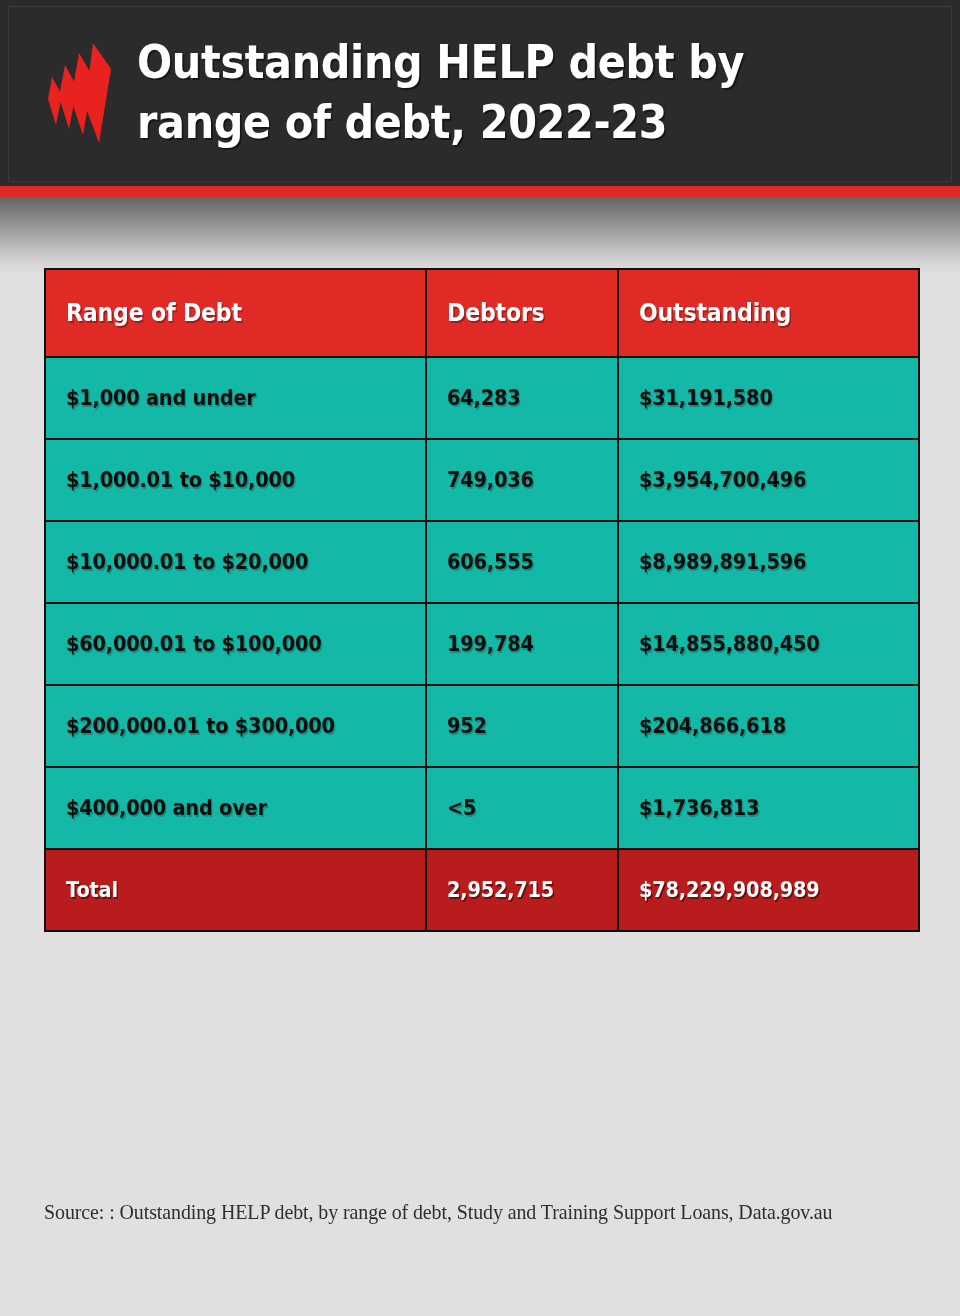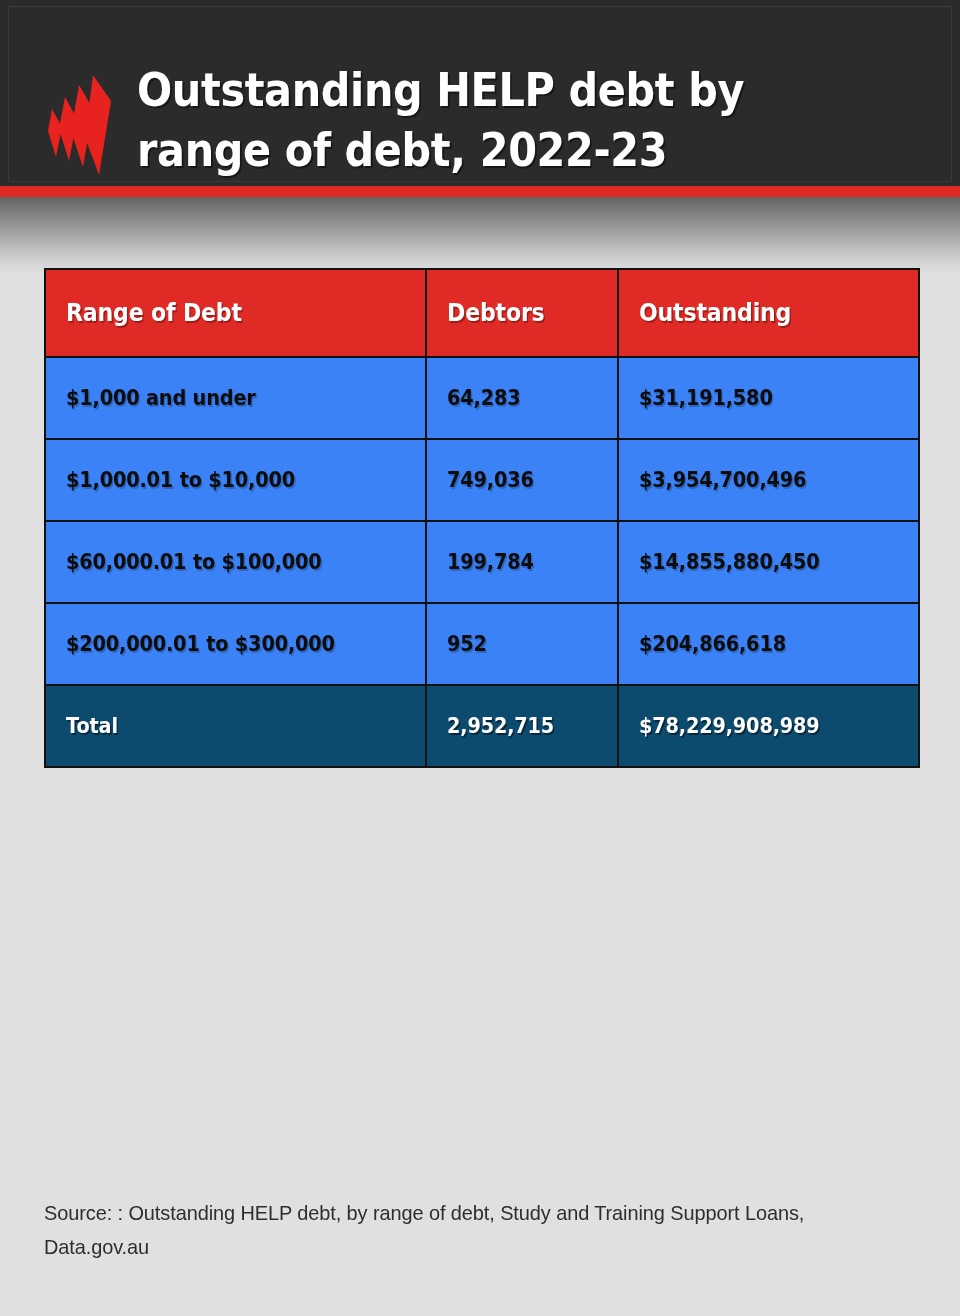--- a/index.html
+++ b/index.html
@@ -26,21 +26,21 @@
     box-sizing: border-box;
   }
   .banner-inner {
     position: absolute;
     left: 8px;
     top: 6px;
     right: 8px;
     bottom: 4px;
     border: 1px solid #3a3a3a;
     display: flex;
-    align-items: flex-end;
+    align-items: center;
   }
   .logo {
     width: 78px;
     height: 110px;
     margin-left: 32px;
     margin-right: 18px;
     flex: 0 0 auto;
     display: flex;
     align-items: center;
     justify-content: center;
@@ -110,44 +110,44 @@
     letter-spacing: -0.2px;
   }
   table.data thead th {
     background: #e02a26;
     color: #ffffff;
     font-size: 24px;
     height: 86px;
     text-shadow: 1.5px 1.5px 0 rgba(0,0,0,0.30);
   }
   table.data tbody td {
-    background: #3b82f6;
+    background: #14b8a6;
     color: #0d0d0d;
     text-shadow: 1.5px 1.5px 0 rgba(0,0,0,0.22);
   }
   table.data tbody tr.total-row td {
-    background: #0c4a6e;
+    background: #b91c1c;
     color: #ffffff;
     text-shadow: 1.5px 1.5px 0 rgba(0,0,0,0.45);
   }
   .cell-txt {
     display: inline-block;
     transform: scaleX(0.92);
     transform-origin: left center;
     white-space: nowrap;
   }
 
   
   .source {
     position: absolute;
     left: 44px;
     top: 1196px;
     width: 870px;
     color: #2e2e2e;
-    font-family: Liberation Sans, sans-serif;
+    font-family: Liberation Serif, serif;
     font-weight: normal;
     font-size: 21px;
     line-height: 1.60;
     letter-spacing: -0.1px;
   }
   .source .s-txt {
     display: inline-block;
     transform: scaleX(0.95);
     transform-origin: left top;
   }
@@ -193,28 +193,38 @@
         <td><span class="cell-txt">$1,000 and under</span></td>
         <td><span class="cell-txt">64,283</span></td>
         <td><span class="cell-txt">$31,191,580</span></td>
       </tr>
       <tr>
         <td><span class="cell-txt">$1,000.01 to $10,000</span></td>
         <td><span class="cell-txt">749,036</span></td>
         <td><span class="cell-txt">$3,954,700,496</span></td>
       </tr>
       <tr>
+        <td><span class="cell-txt">$10,000.01 to $20,000</span></td>
+        <td><span class="cell-txt">606,555</span></td>
+        <td><span class="cell-txt">$8,989,891,596</span></td>
+      </tr>
+      <tr>
         <td><span class="cell-txt">$60,000.01 to $100,000</span></td>
         <td><span class="cell-txt">199,784</span></td>
         <td><span class="cell-txt">$14,855,880,450</span></td>
       </tr>
       <tr>
         <td><span class="cell-txt">$200,000.01 to $300,000</span></td>
         <td><span class="cell-txt">952</span></td>
         <td><span class="cell-txt">$204,866,618</span></td>
+      </tr>
+      <tr>
+        <td><span class="cell-txt">$400,000 and over</span></td>
+        <td><span class="cell-txt">&lt;5</span></td>
+        <td><span class="cell-txt">$1,736,813</span></td>
       </tr>
       <tr class="total-row">
         <td><span class="cell-txt">Total</span></td>
         <td><span class="cell-txt">2,952,715</span></td>
         <td><span class="cell-txt">$78,229,908,989</span></td>
       </tr>
     </tbody>
   </table>
 </div>
 

